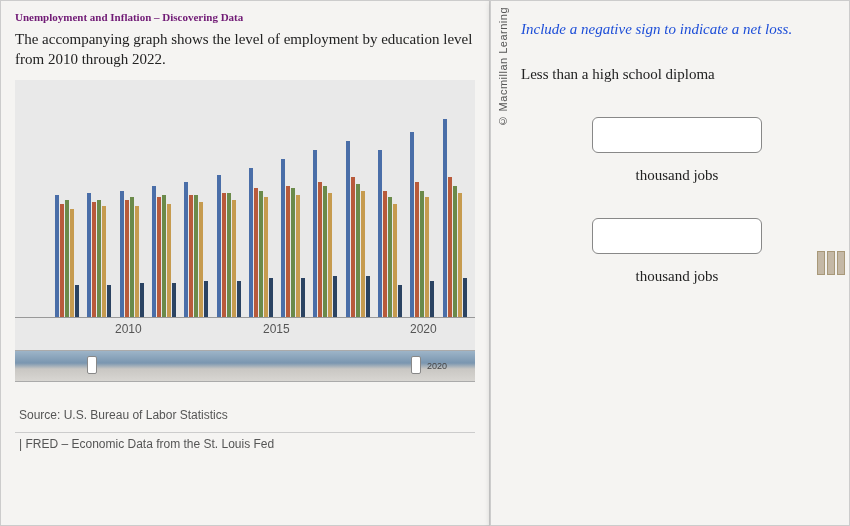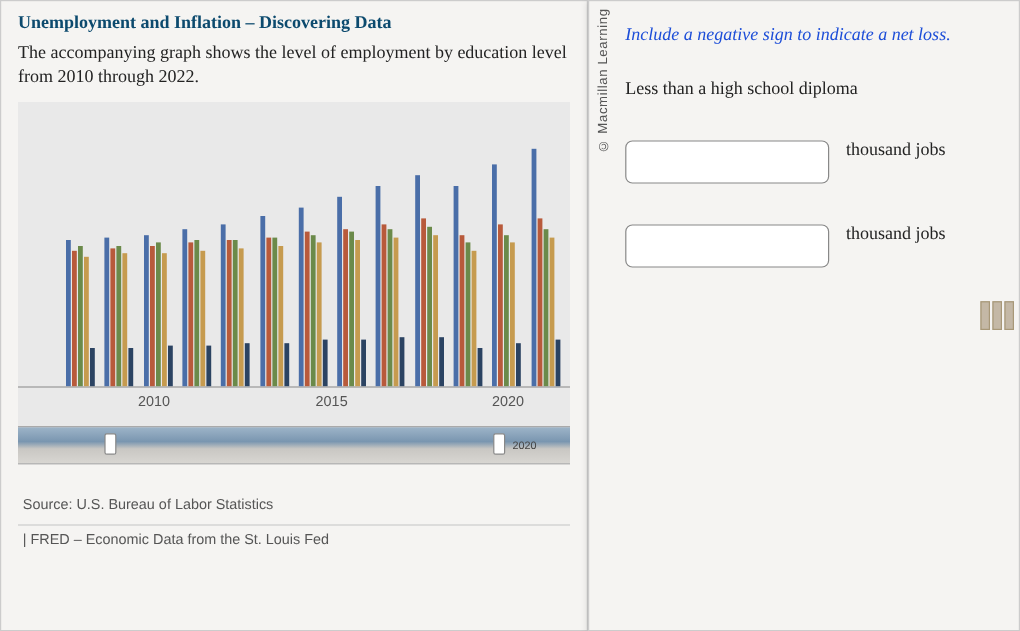--- a/index.html
+++ b/index.html
@@ -24,22 +24,22 @@
     position: relative;
   }
   .right-panel {
     flex: 1;
     height: 100%;
     padding: 10px 16px 0 30px;
     position: relative;
   }
   .title {
     font-weight: bold;
-    font-size: 15px;
-    color: #0c4a6e;
+    font-size: 11px;
+    color: #701a75;
     margin-bottom: 6px;
   }
   .intro {
     font-size: 15px;
     color: #222;
     line-height: 1.35;
     margin-bottom: 10px;
   }
   .chart-box {
     width: 100%;
@@ -128,21 +128,23 @@
   .q-lead b { font-weight: bold; }
   .instr { font-style: italic; font-size: 15px; color: #1d4ed8; margin-top: 10px; }
   .field-label {
     font-size: 15px;
     color: #222;
     margin-top: 28px;
   }
   .answer-row {
     margin-top: 34px;
     display: flex;
+    align-items: center;
     gap: 14px;
+    flex-direction: column;
   }
   .answer-input {
     width: 170px;
     height: 36px;
     border: 1px solid #888;
     border-radius: 6px;
     background: #fff;
     font-size: 15px;
     padding: 0 8px;
     font-family: inherit;

